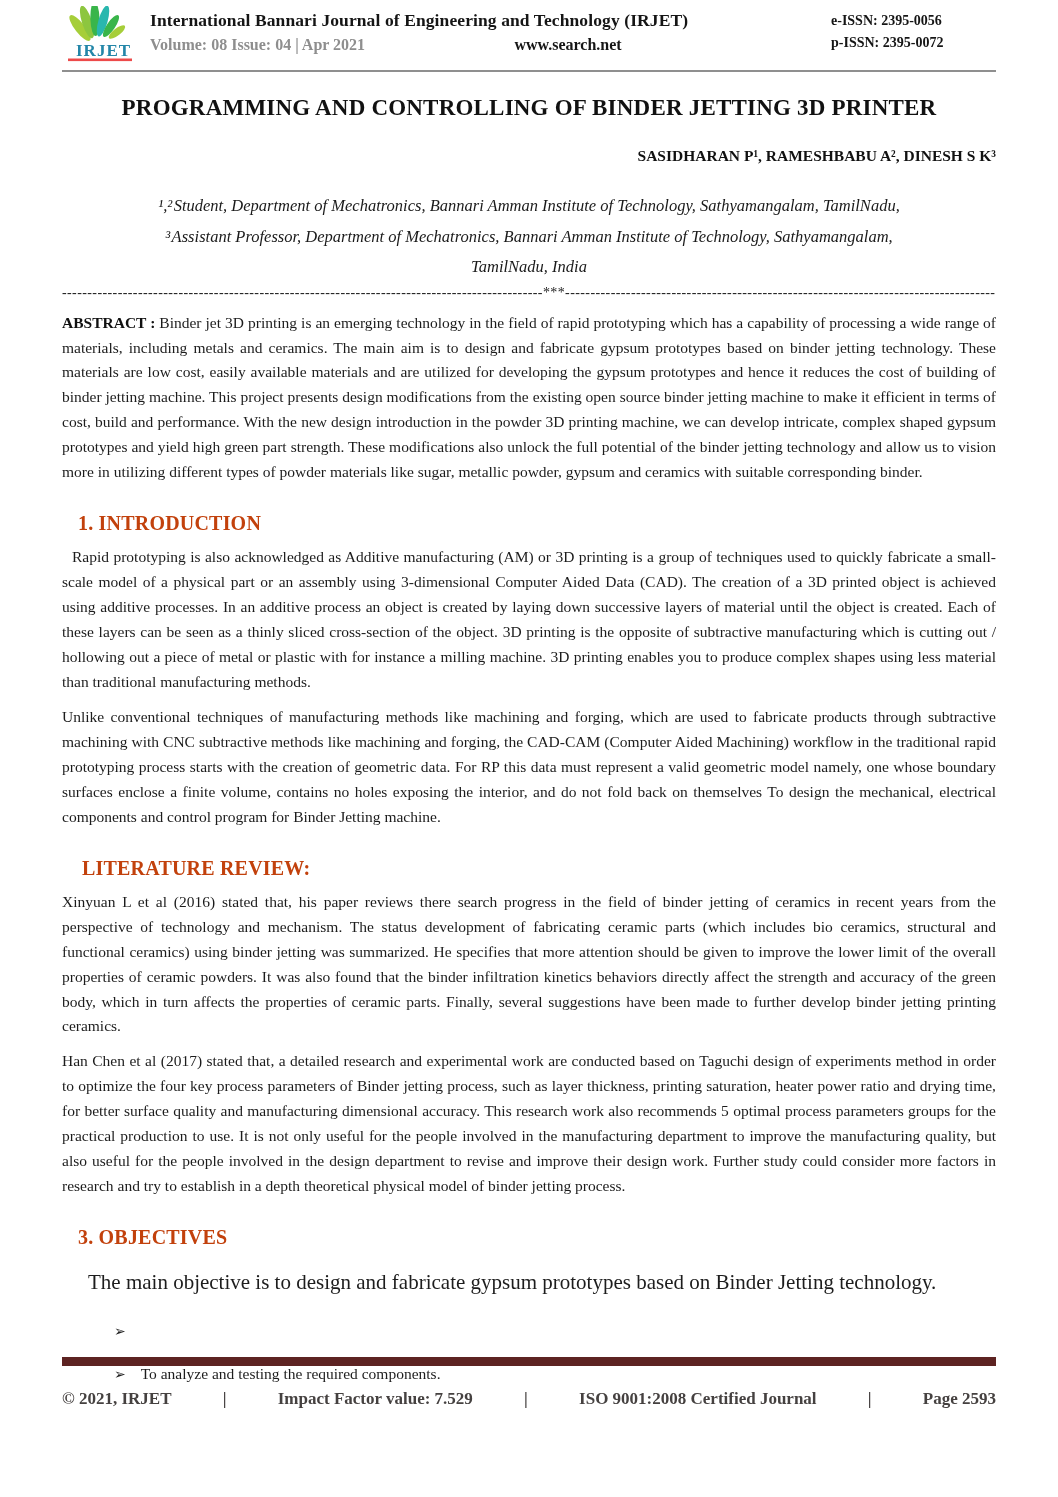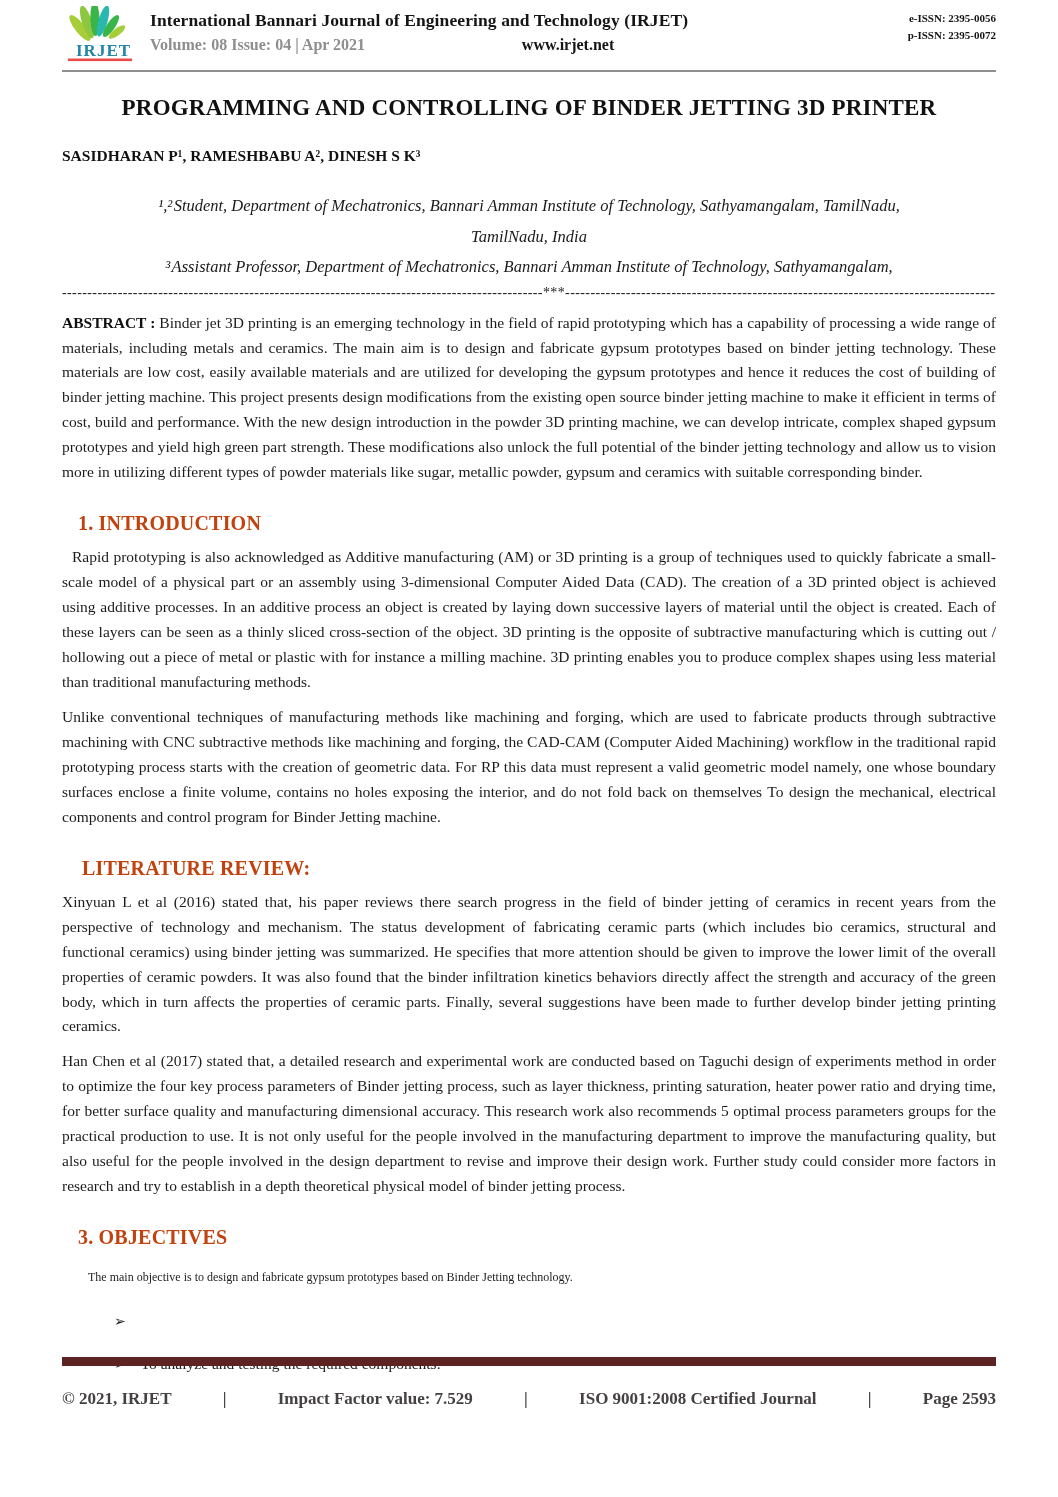--- a/index.html
+++ b/index.html
@@ -28,33 +28,33 @@
   .journal-title {
     font-weight: bold;
     font-size: 17.5px;
     color: #151515;
     letter-spacing: 0.1px;
   }
   .header-row2 { display: flex; margin-top: 5px; }
   .volume-line { font-weight: bold; font-size: 16px; color: #8e8e8e; }
   .website { font-weight: bold; font-size: 16px; color: #151515; margin: 0 auto; padding-right: 60px; }
   .header-right { flex: 0 0 165px; padding-top: 4px; }
-  .issn { font-weight: bold; font-size: 11px; color: #151515; line-height: 1.55; text-align: right; }
+  .issn { font-weight: bold; font-size: 14px; color: #151515; line-height: 1.55; }
 
   
   .article-title {
     text-align: center;
     font-weight: bold;
     font-size: 23px;
     color: #111;
     margin-top: 23px;
     letter-spacing: 0.2px;
   }
   .authors {
-    text-align: left;
+    text-align: right;
     font-weight: bold;
     font-size: 15.5px;
     margin-top: 26px;
     color: #111;
   }
   .affiliations {
     text-align: center;
     font-style: italic;
     font-size: 16.5px;
     margin-top: 26px;
@@ -83,21 +83,21 @@
   .indent-first { text-indent: 10px; }
   .section-heading {
     font-weight: bold;
     font-size: 20px;
     color: #c2410c;
     margin-top: 27px;
     letter-spacing: 0.2px;
     margin-left: 16px;
   }
   .section-heading.pad { padding-left: 4px; }
-  .objective-intro { padding-left: 26px; margin-top: 21px; font-size: 12px; }
+  .objective-intro { padding-left: 26px; margin-top: 21px; font-size: 21px; }
   .bullet-row {
     display: flex;
     align-items: flex-start;
     padding-left: 52px;
     margin-top: 27px;
     font-size: 15.5px;
   }
   .bullet-arrow {
     font-family: "DejaVu Sans", sans-serif;
     font-size: 14px;
@@ -138,35 +138,35 @@
           <ellipse cx="55" cy="26" rx="3.6" ry="10" fill="#a6ce39" transform="rotate(52 55 26)"></ellipse>
         </g>
         <text x="14" y="50" font-family="Liberation Serif, serif" font-weight="bold" font-size="17" fill="#2386a8" letter-spacing="1">IRJET</text>
         <rect x="6" y="52.5" width="64" height="2.6" fill="#ed4a4a"></rect>
       </svg>
     </div>
     <div class="header-center">
       <div class="journal-title">International Bannari Journal of Engineering and Technology (IRJET)</div>
       <div class="header-row2">
         <span class="volume-line">Volume: 08 Issue: 04 | Apr 2021</span>
-        <span class="website">www.irjet.net</span>
+        <span class="website">www.search.net</span>
       </div>
     </div>
     <div class="header-right">
       <div class="issn">e-ISSN: 2395-0056</div>
       <div class="issn">p-ISSN: 2395-0072</div>
     </div>
   </div>
 
   <div class="article-title">PROGRAMMING AND CONTROLLING OF BINDER JETTING 3D PRINTER</div>
   <div class="authors">SASIDHARAN P¹, RAMESHBABU A², DINESH S K³</div>
   <div class="affiliations">
     <div>¹,² Student, Department of Mechatronics, Bannari Amman Institute of Technology, Sathyamangalam, TamilNadu,</div>
+    <div>³ Assistant Professor, Department of Mechatronics, Bannari Amman Institute of Technology, Sathyamangalam,</div>
     <div>TamilNadu, India</div>
-    <div>³ Assistant Professor, Department of Mechatronics, Bannari Amman Institute of Technology, Sathyamangalam,</div>
   </div>
   <div class="dash-sep">-----------------------------------------------------------------------------------------------***----------------------------------------------------------------------------------------------</div>
 
   <div class="para"><b>ABSTRACT :</b><span> Binder jet 3D printing is an emerging technology in the field of rapid prototyping which has a capability of processing a wide range of materials, including metals and ceramics. The main aim is to design and fabricate gypsum prototypes based on binder jetting technology. These materials are low cost, easily available materials and are utilized for developing the gypsum prototypes and hence it reduces the cost of building of binder jetting machine. This project presents design modifications from the existing open source binder jetting machine to make it efficient in terms of cost, build and performance. With the new design introduction in the powder 3D printing machine, we can develop intricate, complex shaped gypsum prototypes and yield high green part strength. These modifications also unlock the full potential of the binder jetting technology and allow us to vision more in utilizing different types of powder materials like sugar, metallic powder, gypsum and ceramics with suitable corresponding binder.</span></div>
 
   <div class="section-heading">1. INTRODUCTION</div>
   <div class="para indent-first">Rapid prototyping is also acknowledged as Additive manufacturing (AM) or 3D printing is a group of techniques used to quickly fabricate a small-scale model of a physical part or an assembly using 3-dimensional Computer Aided Data (CAD). The creation of a 3D printed object is achieved using additive processes. In an additive process an object is created by laying down successive layers of material until the object is created. Each of these layers can be seen as a thinly sliced cross-section of the object. 3D printing is the opposite of subtractive manufacturing which is cutting out / hollowing out a piece of metal or plastic with for instance a milling machine. 3D printing enables you to produce complex shapes using less material than traditional manufacturing methods.</div>
   <div class="para">Unlike conventional techniques of manufacturing methods like machining and forging, which are used to fabricate products through subtractive machining with CNC subtractive methods like machining and forging, the CAD-CAM (Computer Aided Machining) workflow in the traditional rapid prototyping process starts with the creation of geometric data. For RP this data must represent a valid geometric model namely, one whose boundary surfaces enclose a finite volume, contains no holes exposing the interior, and do not fold back on themselves To design the mechanical, electrical components and control program for Binder Jetting machine.</div>
 
   <div class="section-heading pad">LITERATURE REVIEW:</div>

